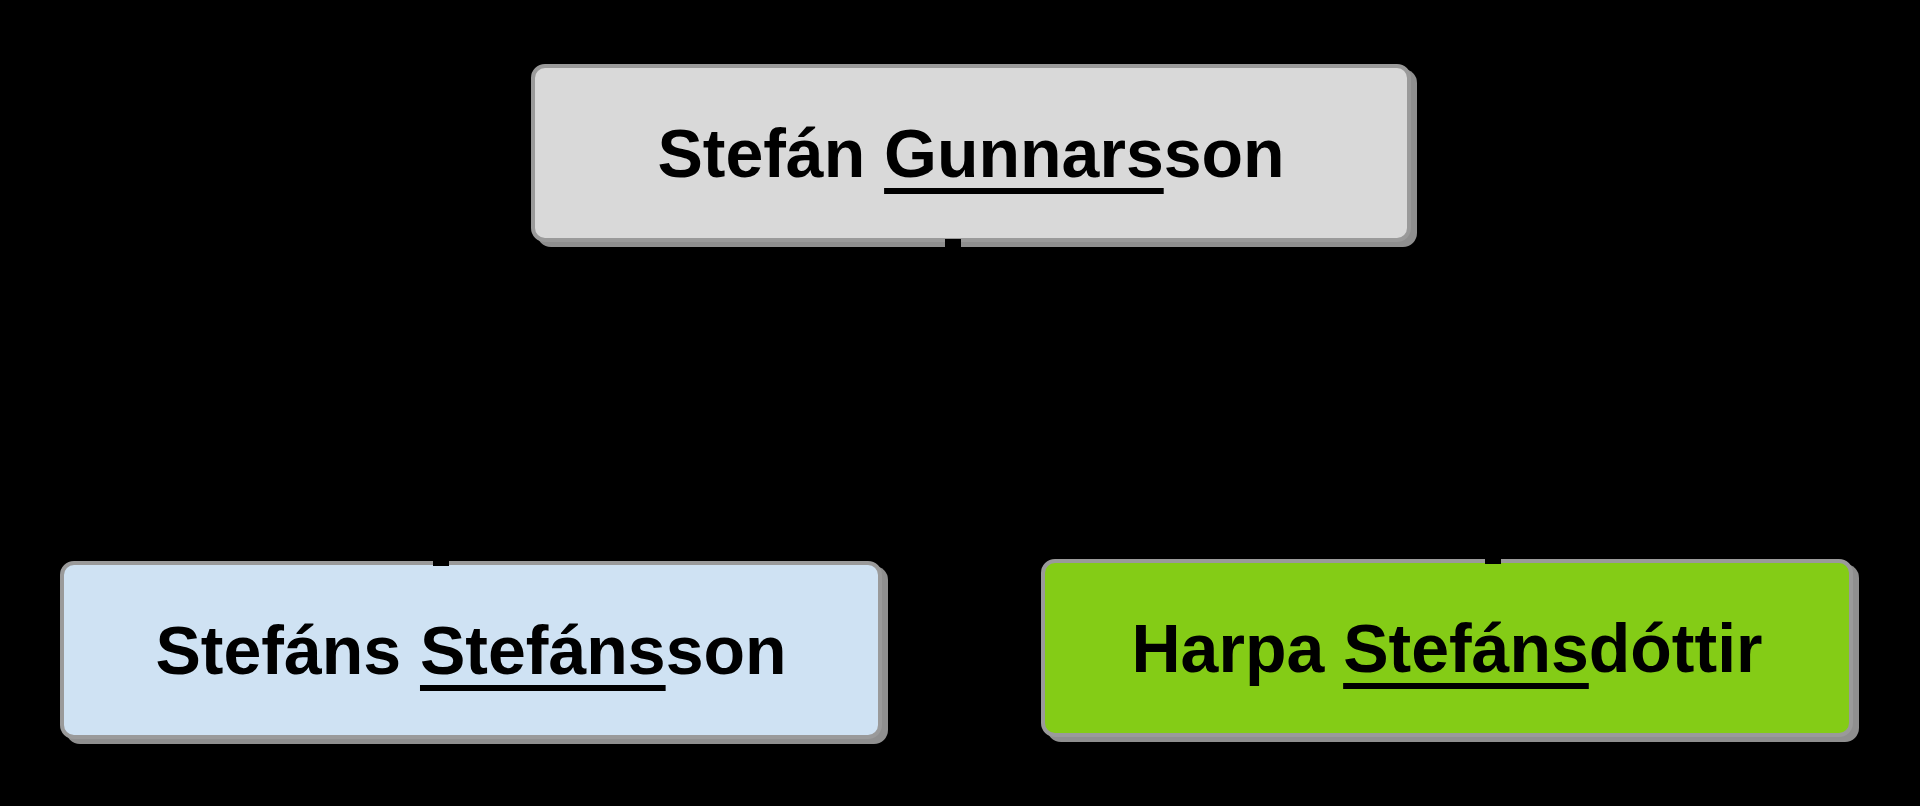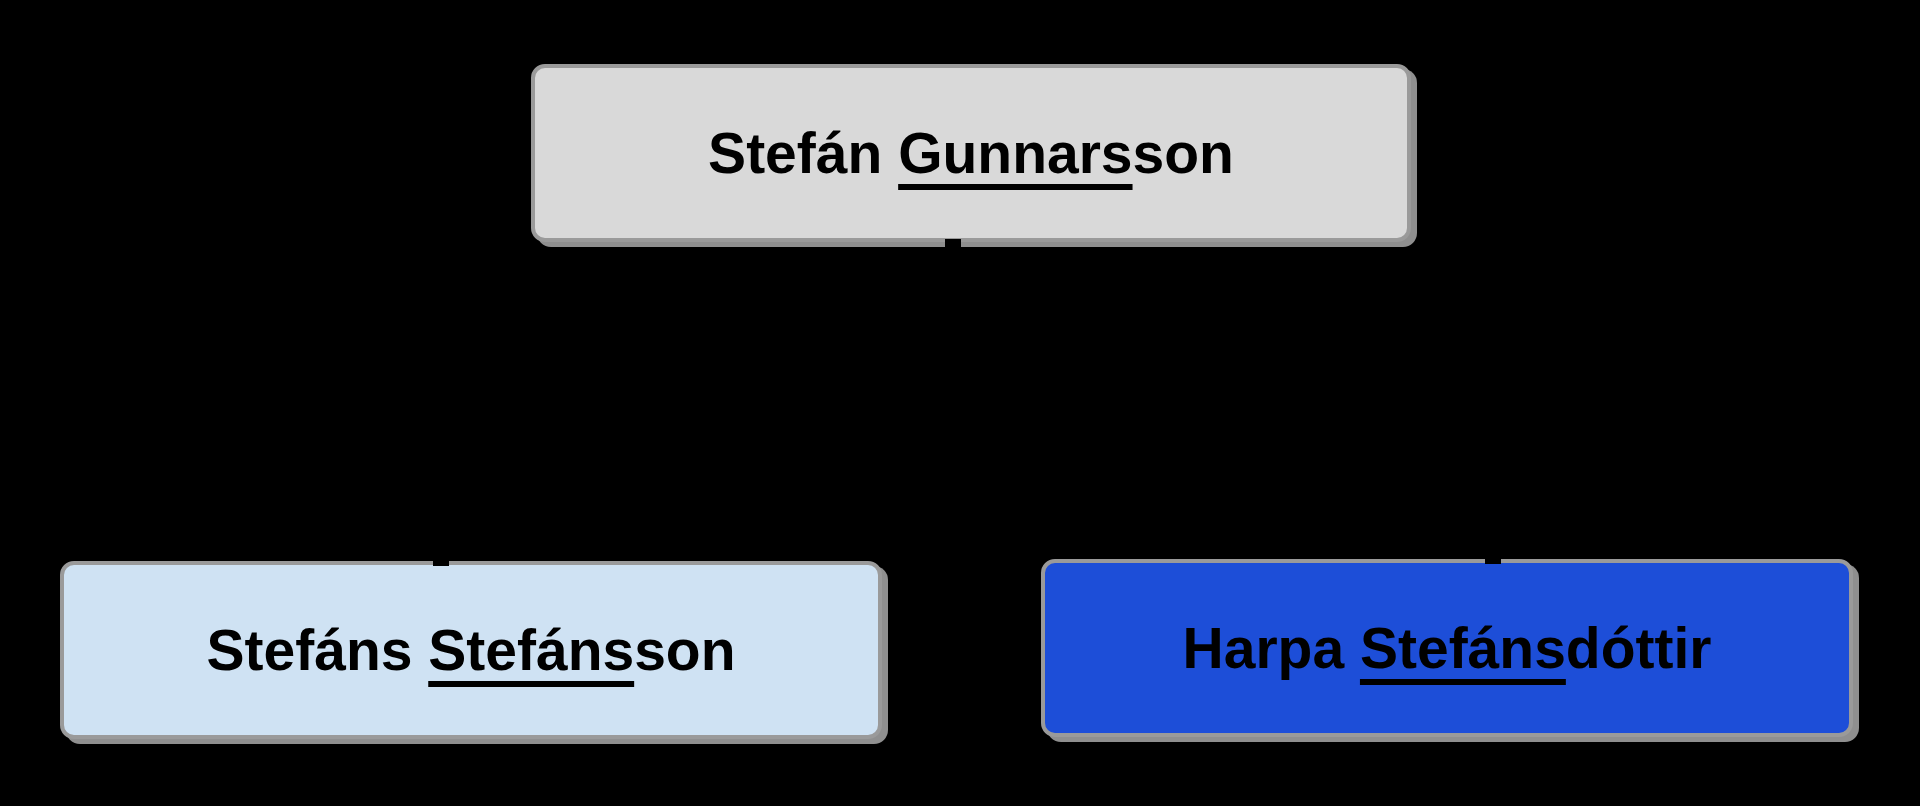--- a/index.html
+++ b/index.html
@@ -18,21 +18,21 @@
   .node {
     position: absolute;
     box-sizing: border-box;
     border: 4px solid #9a9a9a;
     border-radius: 14px;
     box-shadow: 6px 5px 0 #8f8f8f;
     display: flex;
     align-items: center;
     justify-content: center;
     font-weight: 700;
-    font-size: 57px;
+    font-size: 68px;
     color: #000000;
     white-space: pre;
     z-index: 2;
     letter-spacing: 0px;
   }
   .node .patronym {
     text-decoration: underline;
     text-decoration-thickness: 6px;
     text-underline-offset: 11px;
   }
@@ -61,17 +61,17 @@
   <div class="edge" id="edge-right-stub"></div>
 
   <div class="node" id="node-parent" style="background-color: rgb(217, 217, 217);">
     <span><span>Stefán </span><span class="patronym">Gunnars</span><span>son</span></span>
   </div>
 
   <div class="node" id="node-son" style="background-color: rgb(207, 226, 243);">
     <span><span>Stefáns </span><span class="patronym">Stefáns</span><span>son</span></span>
   </div>
 
-  <div class="node" id="node-daughter" style="background-color: #1d4ed8;">
+  <div class="node" id="node-daughter" style="background-color: #84cc16;">
     <span><span>Harpa </span><span class="patronym">Stefáns</span><span>dóttir</span></span>
   </div>
 
 </div>
 
 </body></html>

